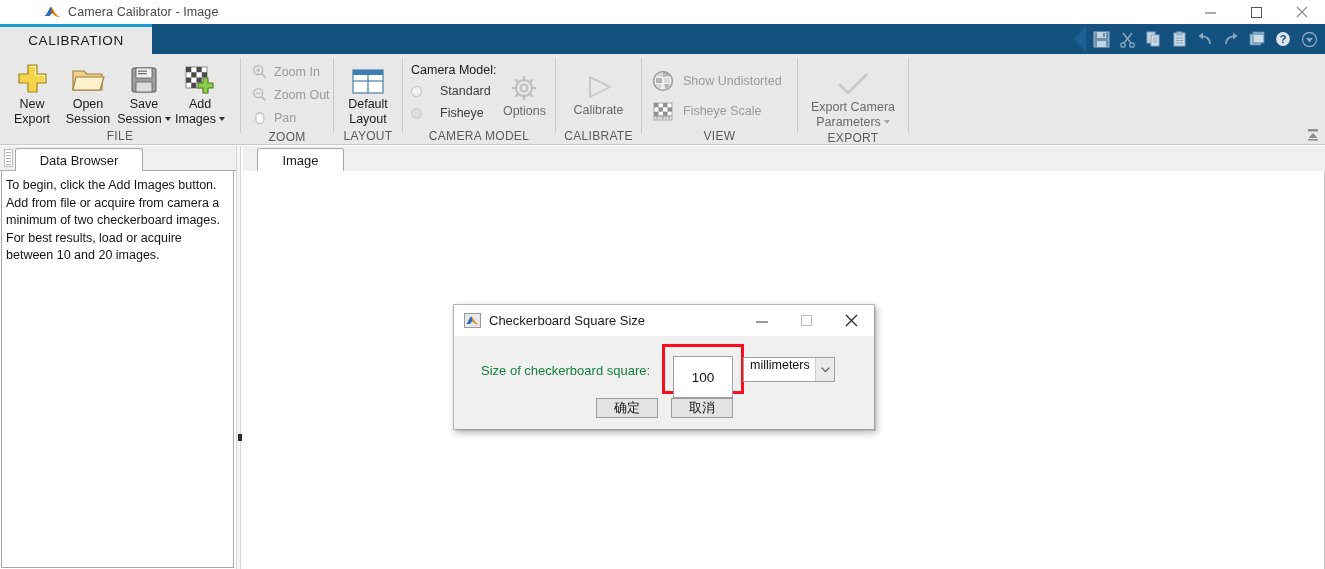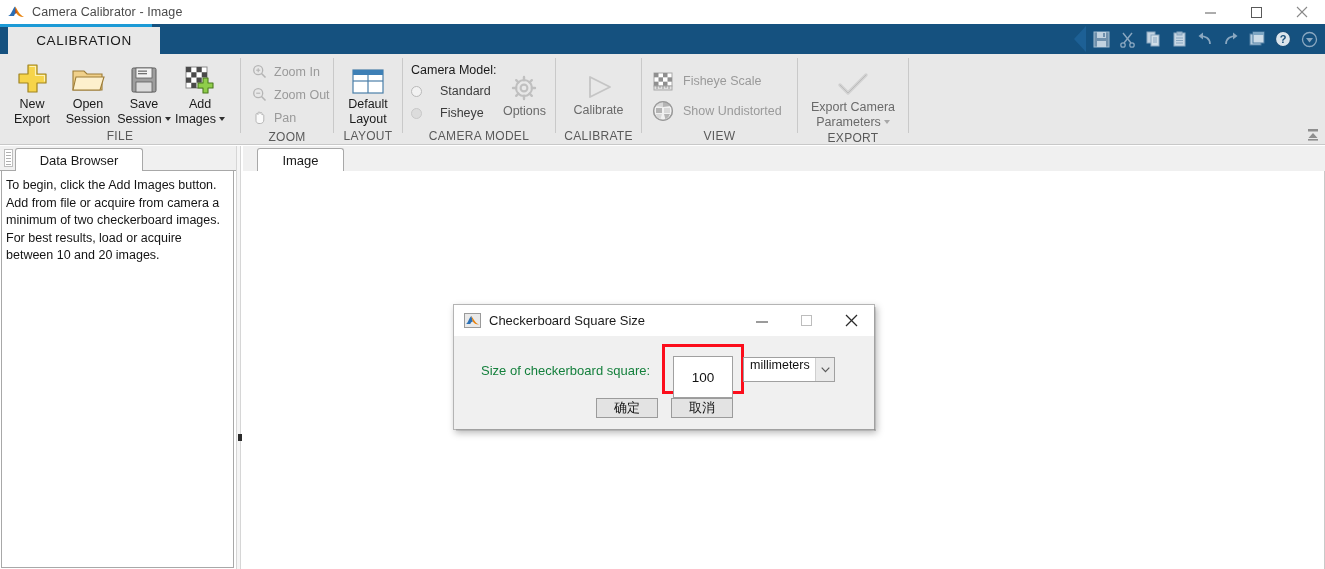--- a/index.html
+++ b/index.html
@@ -13,41 +13,41 @@
   #app {
     position: relative;
     width: 1325px; height: 569px;
     background: #ffffff;
   }
 
   
   .titlebar {
     position: absolute; left: 0; top: 0; width: 1325px; height: 24px;
     background: #ffffff;
-    display: flex; align-items: center;
+    display: flex; align-items: center; padding-left: 36px;
   }
   .title-icon { margin-left: 7px; margin-right: 7px; width: 18px; height: 16px; position: relative; }
   .title-text { font-size: 12.5px; color: #4a4a4a; letter-spacing: .1px; }
   .win-ctrls { position: absolute; right: 0; top: 0; height: 24px; display: flex; }
   .win-btn {
     width: 46px; height: 24px; display: flex; align-items: center; justify-content: center;
     color: #6b6b6b; font-size: 12px;
   }
   .win-btn svg { display: block; }
 
   
   .tabstrip {
     position: absolute; left: 0; top: 24px; width: 1325px; height: 30px;
     background: #15517f;
   }
   .tabstrip .accent {
     position: absolute; left: 0; top: 0; width: 152px; height: 3px; background: #1c9ad6;
   }
   .ribbon-tab {
-    position: absolute; left: 8px; top: 3px; width: 152px; height: 27px;
+    position: absolute; left: 0; top: 3px; width: 152px; height: 27px;
     background: #e8e8e8;
     display: flex; align-items: center; justify-content: center;
     font-size: 13.5px; color: #1a1a1a; letter-spacing: .6px;
   }
   .qat {
     position: absolute; right: 4px; top: 1px; height: 28px;
     display: flex; align-items: center; gap: 2px;
   }
   .qat-arrow { width: 14px; height: 28px; position: relative; }
   .qat-btn {
@@ -492,20 +492,37 @@
             <div class="lb" style="color:#6a6a6a">Calibrate</div>
           </div>
         </div>
         <div class="glabel">CALIBRATE</div>
       </div>
       <div class="rb-div"></div>
 
       <div class="rb-group" style="width:155px">
         <div class="body">
           <div class="small-list" style="padding-top:8px">
+            <div class="small-item dis" style="height:30px;gap:9px">
+              <div class="ic" style="width:22px;height:22px">
+                <svg width="22" height="22" viewBox="0 0 22 22">
+                  <circle cx="11" cy="11" r="9.4" fill="#f0f0f0" stroke="#adadad" stroke-width="1.2"></circle>
+                  <g fill="#b4b4b4">
+                    <path d="M11 1.8 A9.4 9.4 0 0 1 18.7 6 L11 7 Z"></path>
+                    <path d="M3.3 6 A9.4 9.4 0 0 1 11 1.8 L11 7 Z" fill="#d8d8d8"></path>
+                    <rect x="4" y="8" width="6" height="5"></rect>
+                      <rect x="12" y="8" width="6" height="5" fill="#d8d8d8"></rect>
+                    <path d="M4 14 h6 l-1.5 5 A9.4 9.4 0 0 1 5 17 Z" fill="#d8d8d8"></path>
+                    <path d="M12 14 h6 A9.4 9.4 0 0 1 13.5 19.5 Z"></path>
+                  </g>
+                  <circle cx="11" cy="11" r="9.4" fill="none" stroke="#9a9a9a" stroke-width="1.3"></circle>
+                </svg>
+              </div>
+              <div class="lb">Show Undistorted</div>
+            </div>
             <div class="small-item dis" style="height:30px;gap:9px">
               <div class="ic" style="width:22px;height:22px">
                 <svg width="22" height="22" viewBox="0 0 22 22">
                   <rect x="2" y="3" width="18" height="13" fill="#ffffff" stroke="#a8a8a8"></rect>
                   <g fill="#8f8f8f">
                     <rect x="2" y="3" width="4.5" height="4.33"></rect>
                       <rect x="11" y="3" width="4.5" height="4.33"></rect>
                     <rect x="6.5" y="7.33" width="4.5" height="4.33"></rect>
                       <rect x="15.5" y="7.33" width="4.5" height="4.33"></rect>
                     <rect x="2" y="11.66" width="4.5" height="4.33"></rect>
@@ -516,37 +533,20 @@
                     <line x1="5" y1="16" x2="5" y2="19"></line>
                       <line x1="8" y1="16" x2="8" y2="18.2"></line>
                     <line x1="11" y1="16" x2="11" y2="19"></line>
                       <line x1="14" y1="16" x2="14" y2="18.2"></line>
                     <line x1="17" y1="16" x2="17" y2="19"></line>
                   </g>
                 </svg>
               </div>
               <div class="lb">Fisheye Scale</div>
             </div>
-            <div class="small-item dis" style="height:30px;gap:9px">
-              <div class="ic" style="width:22px;height:22px">
-                <svg width="22" height="22" viewBox="0 0 22 22">
-                  <circle cx="11" cy="11" r="9.4" fill="#f0f0f0" stroke="#adadad" stroke-width="1.2"></circle>
-                  <g fill="#b4b4b4">
-                    <path d="M11 1.8 A9.4 9.4 0 0 1 18.7 6 L11 7 Z"></path>
-                    <path d="M3.3 6 A9.4 9.4 0 0 1 11 1.8 L11 7 Z" fill="#d8d8d8"></path>
-                    <rect x="4" y="8" width="6" height="5"></rect>
-                      <rect x="12" y="8" width="6" height="5" fill="#d8d8d8"></rect>
-                    <path d="M4 14 h6 l-1.5 5 A9.4 9.4 0 0 1 5 17 Z" fill="#d8d8d8"></path>
-                    <path d="M12 14 h6 A9.4 9.4 0 0 1 13.5 19.5 Z"></path>
-                  </g>
-                  <circle cx="11" cy="11" r="9.4" fill="none" stroke="#9a9a9a" stroke-width="1.3"></circle>
-                </svg>
-              </div>
-              <div class="lb">Show Undistorted</div>
-            </div>
           </div>
         </div>
         <div class="glabel">VIEW</div>
       </div>
       <div class="rb-div"></div>
 
       <div class="rb-group" style="width:110px">
         <div class="body" style="justify-content:center">
           <div class="big-btn" style="width:108px;padding-top:6px">
             <div class="ic">

